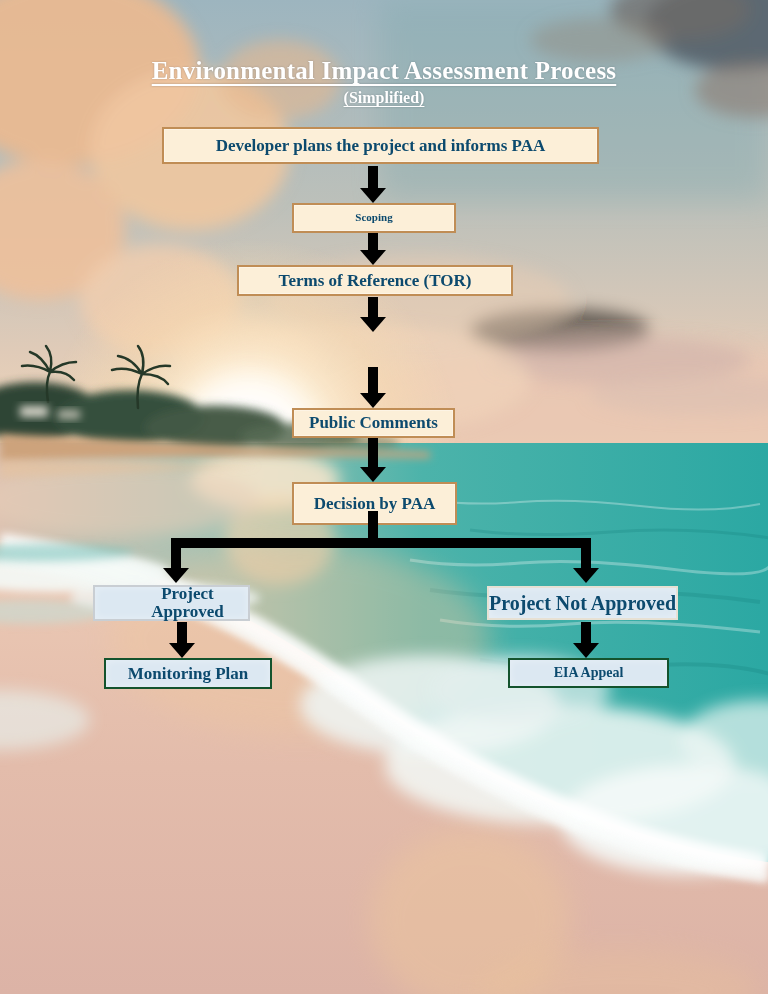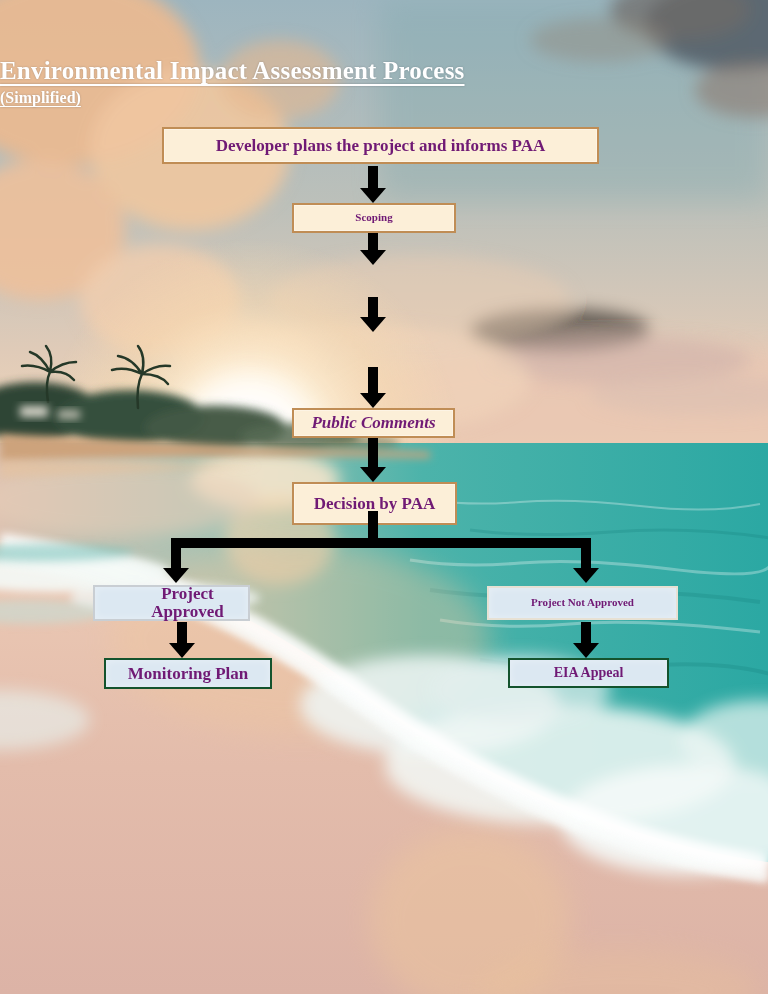--- a/index.html
+++ b/index.html
@@ -4,51 +4,51 @@
 <title>Flowchart</title>
 <style>
   html,body{margin:0;padding:0;background:#fff;}
   .stage{
     position:relative;width:768px;height:994px;overflow:hidden;
     font-family:"Liberation Serif","DejaVu Serif",serif;
   }
   .bg{position:absolute;inset:0;width:768px;height:994px;display:block;}
 
   
-  .title-wrap{position:absolute;left:0;top:57px;width:768px;color:#ffffff;}
+  .title-wrap{position:absolute;left:0;top:57px;width:768px;text-align:center;color:#ffffff;}
   .title-main{
     font-size:25px;font-weight:bold;letter-spacing:.2px;
     text-decoration:underline;text-decoration-thickness:2px;text-underline-offset:5px;
     text-shadow:0 0 2px rgba(60,70,80,.35);
   }
   .title-sub{
     margin-top:4px;font-size:16px;font-weight:bold;
     text-decoration:underline;text-underline-offset:3px;
     text-shadow:0 0 2px rgba(60,70,80,.35);
   }
 
   
   .node{
     position:absolute;box-sizing:border-box;display:flex;align-items:center;justify-content:center;
-    font-weight:bold;color:#701a75;text-align:center;line-height:1.05;
+    font-weight:bold;color:#0c4a6e;text-align:center;line-height:1.05;
   }
   .cream{background:#fcefd8;border:2px solid #c08d55;box-shadow:0 0 0 1px rgba(255,255,255,.35) inset;}
   .blue{background:#dce8f2;box-shadow:0 0 6px 2px rgba(255,255,255,.25) inset;}
   .bd-gray{border:2px solid #c9ced3;}
   .bd-white{border:2px solid #e7e1d4;}
   .bd-tan{border:2px solid #14532d;}
 
   .n1{left:162px;top:127px;width:437px;height:37px;font-size:17px;}
   .n2{left:292px;top:203px;width:164px;height:30px;font-size:11px;}
   .n3{left:237px;top:265px;width:276px;height:31px;font-size:17px;}
   .n4{left:213px;top:332px;width:332px;height:34px;font-size:17px;}
-  .n5{left:292px;top:408px;width:163px;height:30px;font-size:17px;font-style:italic;}
+  .n5{left:292px;top:408px;width:163px;height:30px;font-size:17px;}
   .n6{left:292px;top:482px;width:165px;height:43px;font-size:17px;}
   .n7{left:93px; top:585px;width:157px;height:36px;font-size:17px;padding-left:32px;}
-  .n8{left:487px;top:586px;width:191px;height:34px;font-size:11px;}
+  .n8{left:487px;top:586px;width:191px;height:34px;font-size:20px;}
   .n9{left:104px;top:658px;width:168px;height:31px;font-size:17px;}
   .n10{left:508px;top:658px;width:161px;height:30px;font-size:14px;}
 
   
   .arr{position:absolute;width:26px;display:flex;flex-direction:column;align-items:center;}
   .arr .shaft{width:10px;flex:1 1 auto;background:#000;}
   .arr .head{width:0;height:0;border-left:13px solid transparent;border-right:13px solid transparent;border-top:15px solid #000;}
   .a1{left:360px;top:166px;height:37px;}
   .a2{left:360px;top:233px;height:32px;}
   .a3{left:360px;top:297px;height:35px;}
@@ -205,20 +205,21 @@
     </g>
   </svg>
 
   <div class="title-wrap">
     <div class="title-main">Environmental Impact Assessment Process</div>
     <div class="title-sub">(Simplified)</div>
   </div>
 
   <div class="node cream n1">Developer plans the project and informs PAA</div>
   <div class="node cream n2">Scoping</div>
+  <div class="node cream n3">Terms of Reference (TOR)</div>
   <div class="node cream n5">Public Comments</div>
   <div class="node cream n6">Decision by PAA</div>
   <div class="node blue bd-gray n7">Project Approved</div>
   <div class="node blue bd-white n8">Project Not Approved</div>
   <div class="node blue bd-tan n9">Monitoring Plan</div>
   <div class="node blue bd-tan n10">EIA Appeal</div>
 
   <div class="arr a1">
       <div class="shaft"></div>
       <div class="head"></div>

